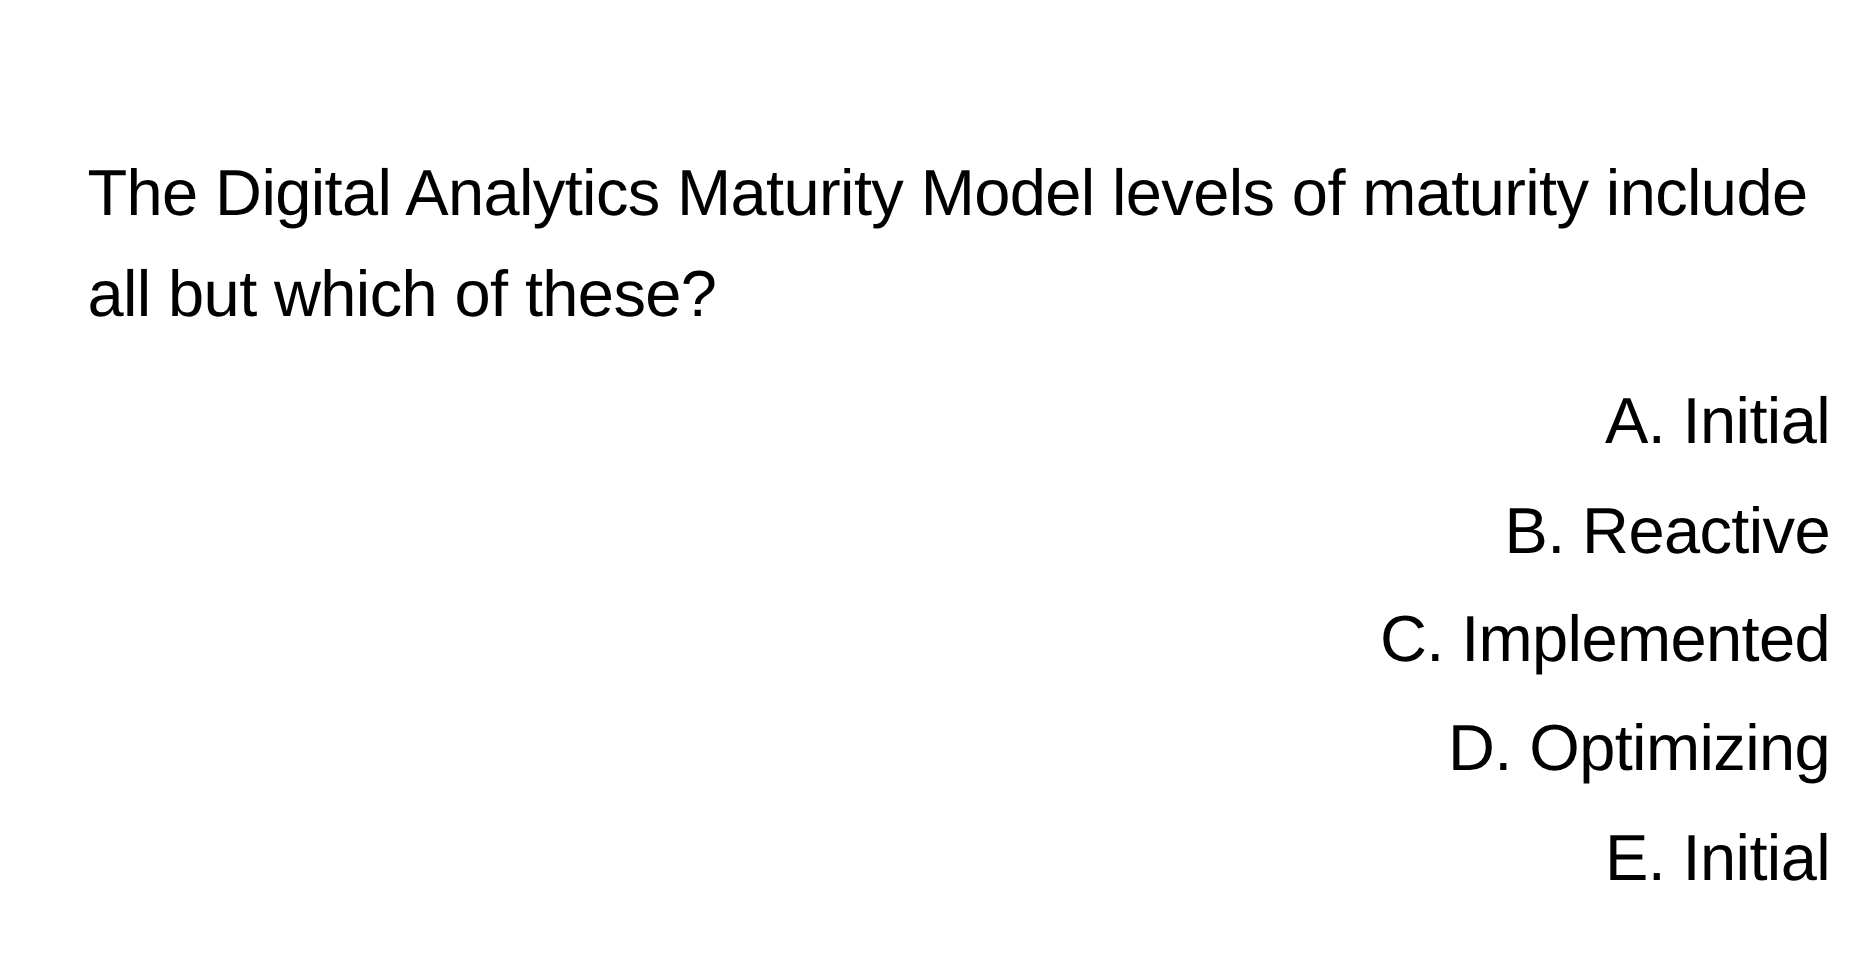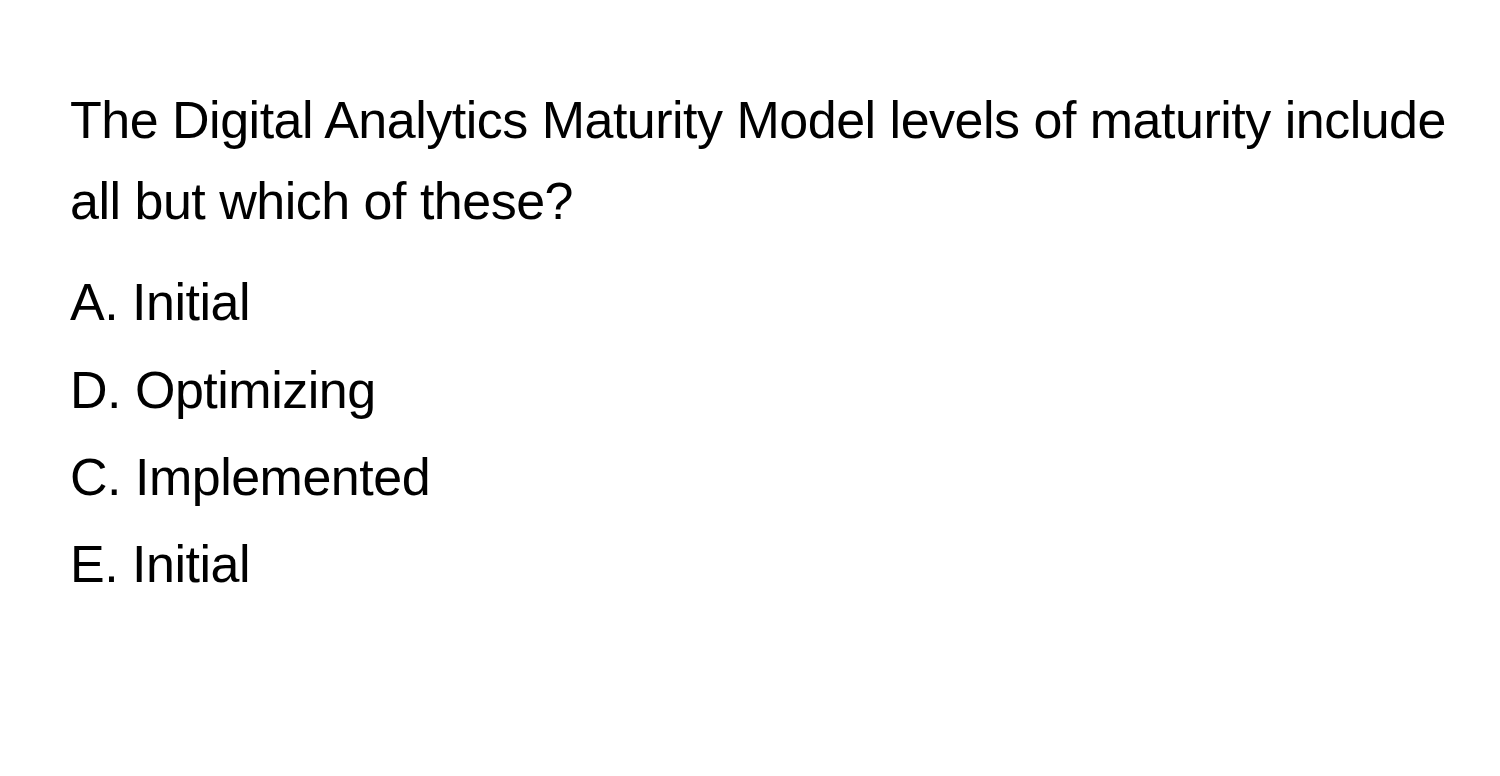--- a/index.html
+++ b/index.html
@@ -10,43 +10,46 @@
     html, body {
       width: 1500px;
       height: 776px;
       background: #ffffff;
       font-family: -apple-system, BlinkMacSystemFont, "Segoe UI", Helvetica, Arial, sans-serif;
       color: #000000;
       overflow: hidden;
     }
     .content {
       padding: 80px 36px 0 70px;
+      margin-top: 35px;
     }
     .question {
       font-size: 52px;
       line-height: 1.55;
       font-weight: 400;
       letter-spacing: -0.5px;
       margin-bottom: 18px;
     }
     .options {
       display: flex;
       flex-direction: column;
+      text-align: right;
     }
     .option {
       font-size: 52px;
       line-height: 1.68;
       font-weight: 400;
       letter-spacing: -0.5px;
     }
   </style>
 </head>
 <body>
 
 <div class="content">
   <div class="question">The Digital Analytics Maturity Model levels of maturity include all but which of these?</div>
   <div class="options">
     <div class="option">A. Initial</div>
+    <div class="option">B. Reactive</div>
+    <div class="option">C. Implemented</div>
     <div class="option">D. Optimizing</div>
-    <div class="option">C. Implemented</div>
     <div class="option">E. Initial</div>
   </div>
 </div>
 
 </body></html>

